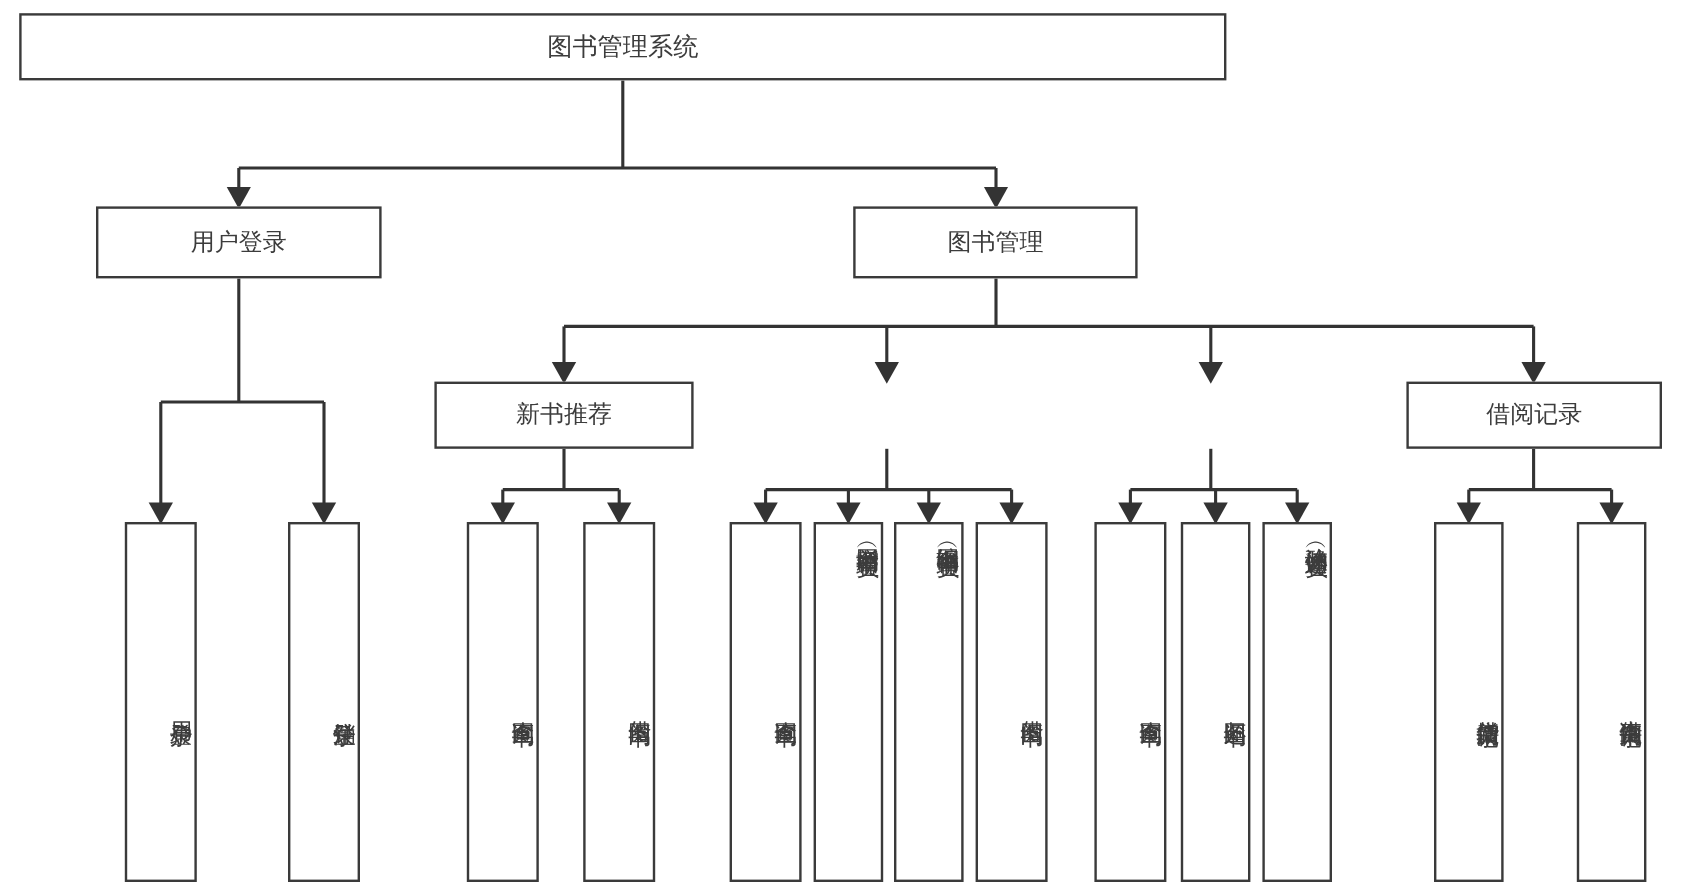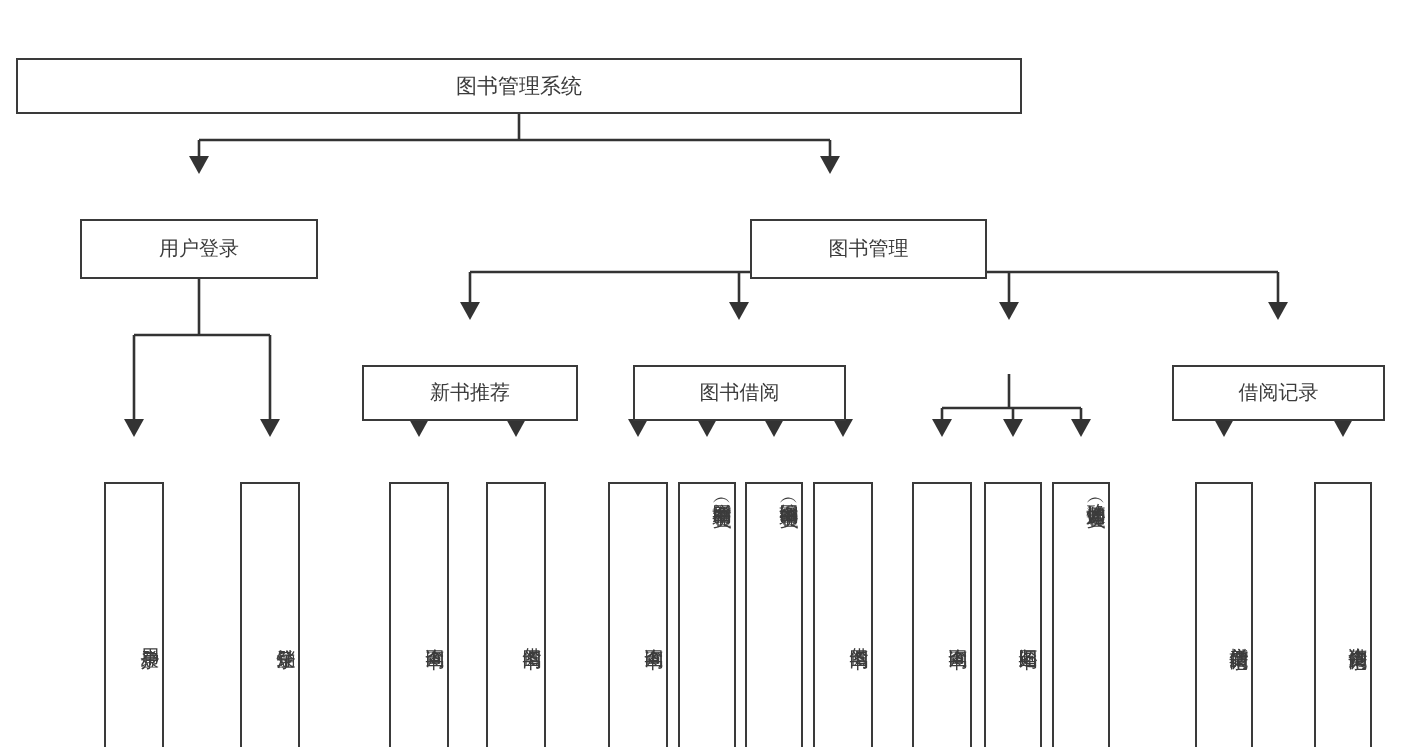--- a/index.html
+++ b/index.html
@@ -30,21 +30,20 @@
     position: absolute;
     box-sizing: border-box;
     background: #ffffff;
     border: 2px solid #3a3a3a;
     display: flex;
     align-items: center;
     justify-content: center;
     color: #3c3c3c;
     line-height: 1.18;
     text-align: center;
-    margin-top: 47px;
   }
   .node.root {
     font-size: 21px;
   }
   .node.branch {
     font-size: 20px;
   }
   .node.leaf {
     font-size: 19px;
     writing-mode: vertical-rl;
@@ -125,29 +124,26 @@
     </g>
   </svg>
 
   <div class="node root" style="left:16px; top:11px; width:1006px; height:56px;">
     <span class="node-label">图书管理系统</span>
   </div>
 
   <div class="node branch" style="left:80px; top:172px; width:238px; height:60px;">
     <span class="node-label">用户登录</span>
   </div>
-  <div class="node branch" style="left:750px; top:172px; width:237px; height:60px;">
+  <div class="node branch" style="left:711px; top:172px; width:237px; height:60px;">
     <span class="node-label">图书管理</span>
   </div>
 
   <div class="node branch" style="left:362px; top:318px; width:216px; height:56px;text-align:right;">
     <span class="node-label">新书推荐</span>
-  </div>
-  <div class="node branch" style="left:633px; top:318px; width:213px; height:56px;">
-    <span class="node-label">图书借阅</span>
   </div>
   <div class="node branch" style="left:1172px; top:318px; width:213px; height:56px;">
     <span class="node-label">借阅记录</span>
   </div>
 
   <div class="node leaf" style="left:104px; top:435px; width:60px; height:300px;">
     <span class="node-label">用户登录</span>
   </div>
   <div class="node leaf" style="left:240px; top:435px; width:60px; height:300px;">
     <span class="node-label">注销登录</span>

